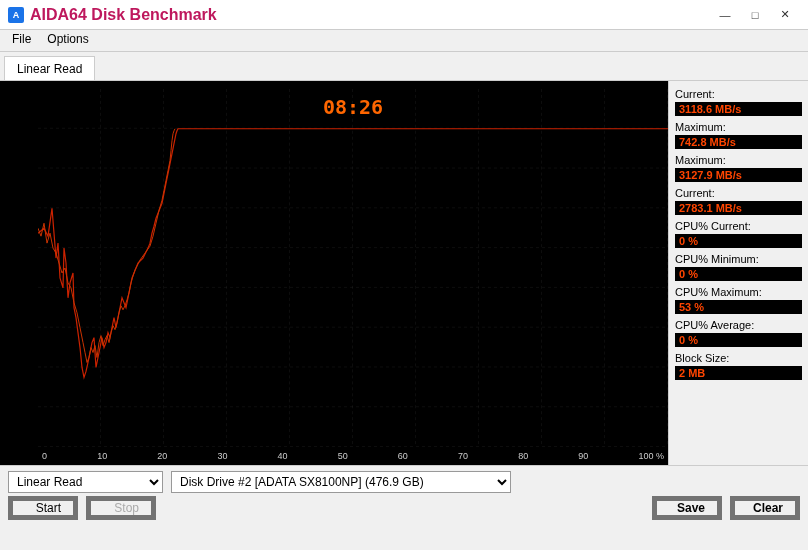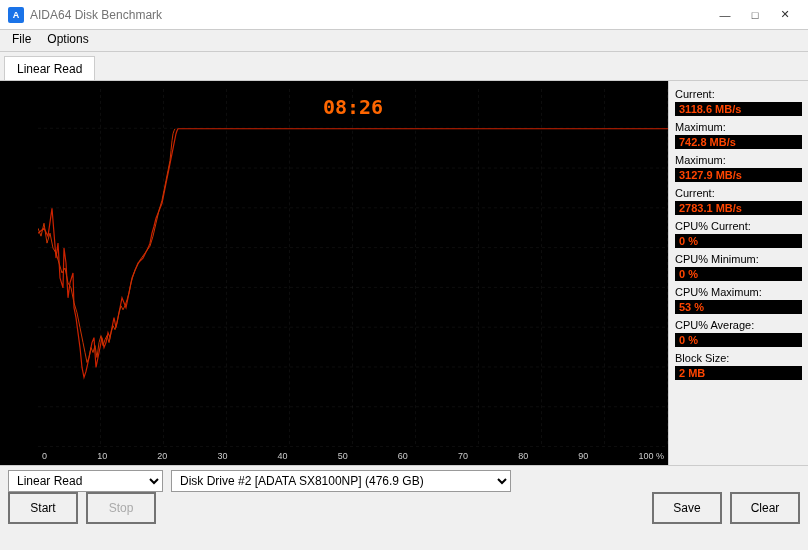--- a/index.html
+++ b/index.html
@@ -31,22 +31,23 @@
       background: #1a73e8;
       border-radius: 2px;
       display: flex;
       align-items: center;
       justify-content: center;
       color: white;
       font-size: 9px;
       font-weight: bold;
     }
     .title-text {
-      font-size: 12px;
-      color: #737373;
+      font-size: 16px;
+      color: #be185d;
+      font-weight: bold;
     }
     .title-controls {
       display: flex;
       gap: 0;
     }
     .title-btn {
       width: 30px;
       height: 20px;
       border: none;
       background: transparent;
@@ -199,34 +200,36 @@
       padding: 0 4px;
       cursor: pointer;
     }
     .dropdown-linear {
       width: 155px;
     }
     .dropdown-disk {
       width: 340px;
     }
     .btn {
-      height: 32px;
+      height: 24px;
       min-width: 70px;
-      border: 2px solid #737373;
+      border: 5px solid #737373;
       background: #f0f0f0;
       font-size: 12px;
       cursor: pointer;
       padding: 0 12px;
+      text-align: right;
     }
     .btn:disabled {
       color: #aaa;
       cursor: default;
     }
     .btn-save, .btn-clear {
       margin-left: auto;
+      font-weight: bold;
     }
     .spacer { flex: 1; }
     svg.chart-svg {
       width: 100%;
       height: 100%;
     }
   </style>
 </head>
 <body>
 

